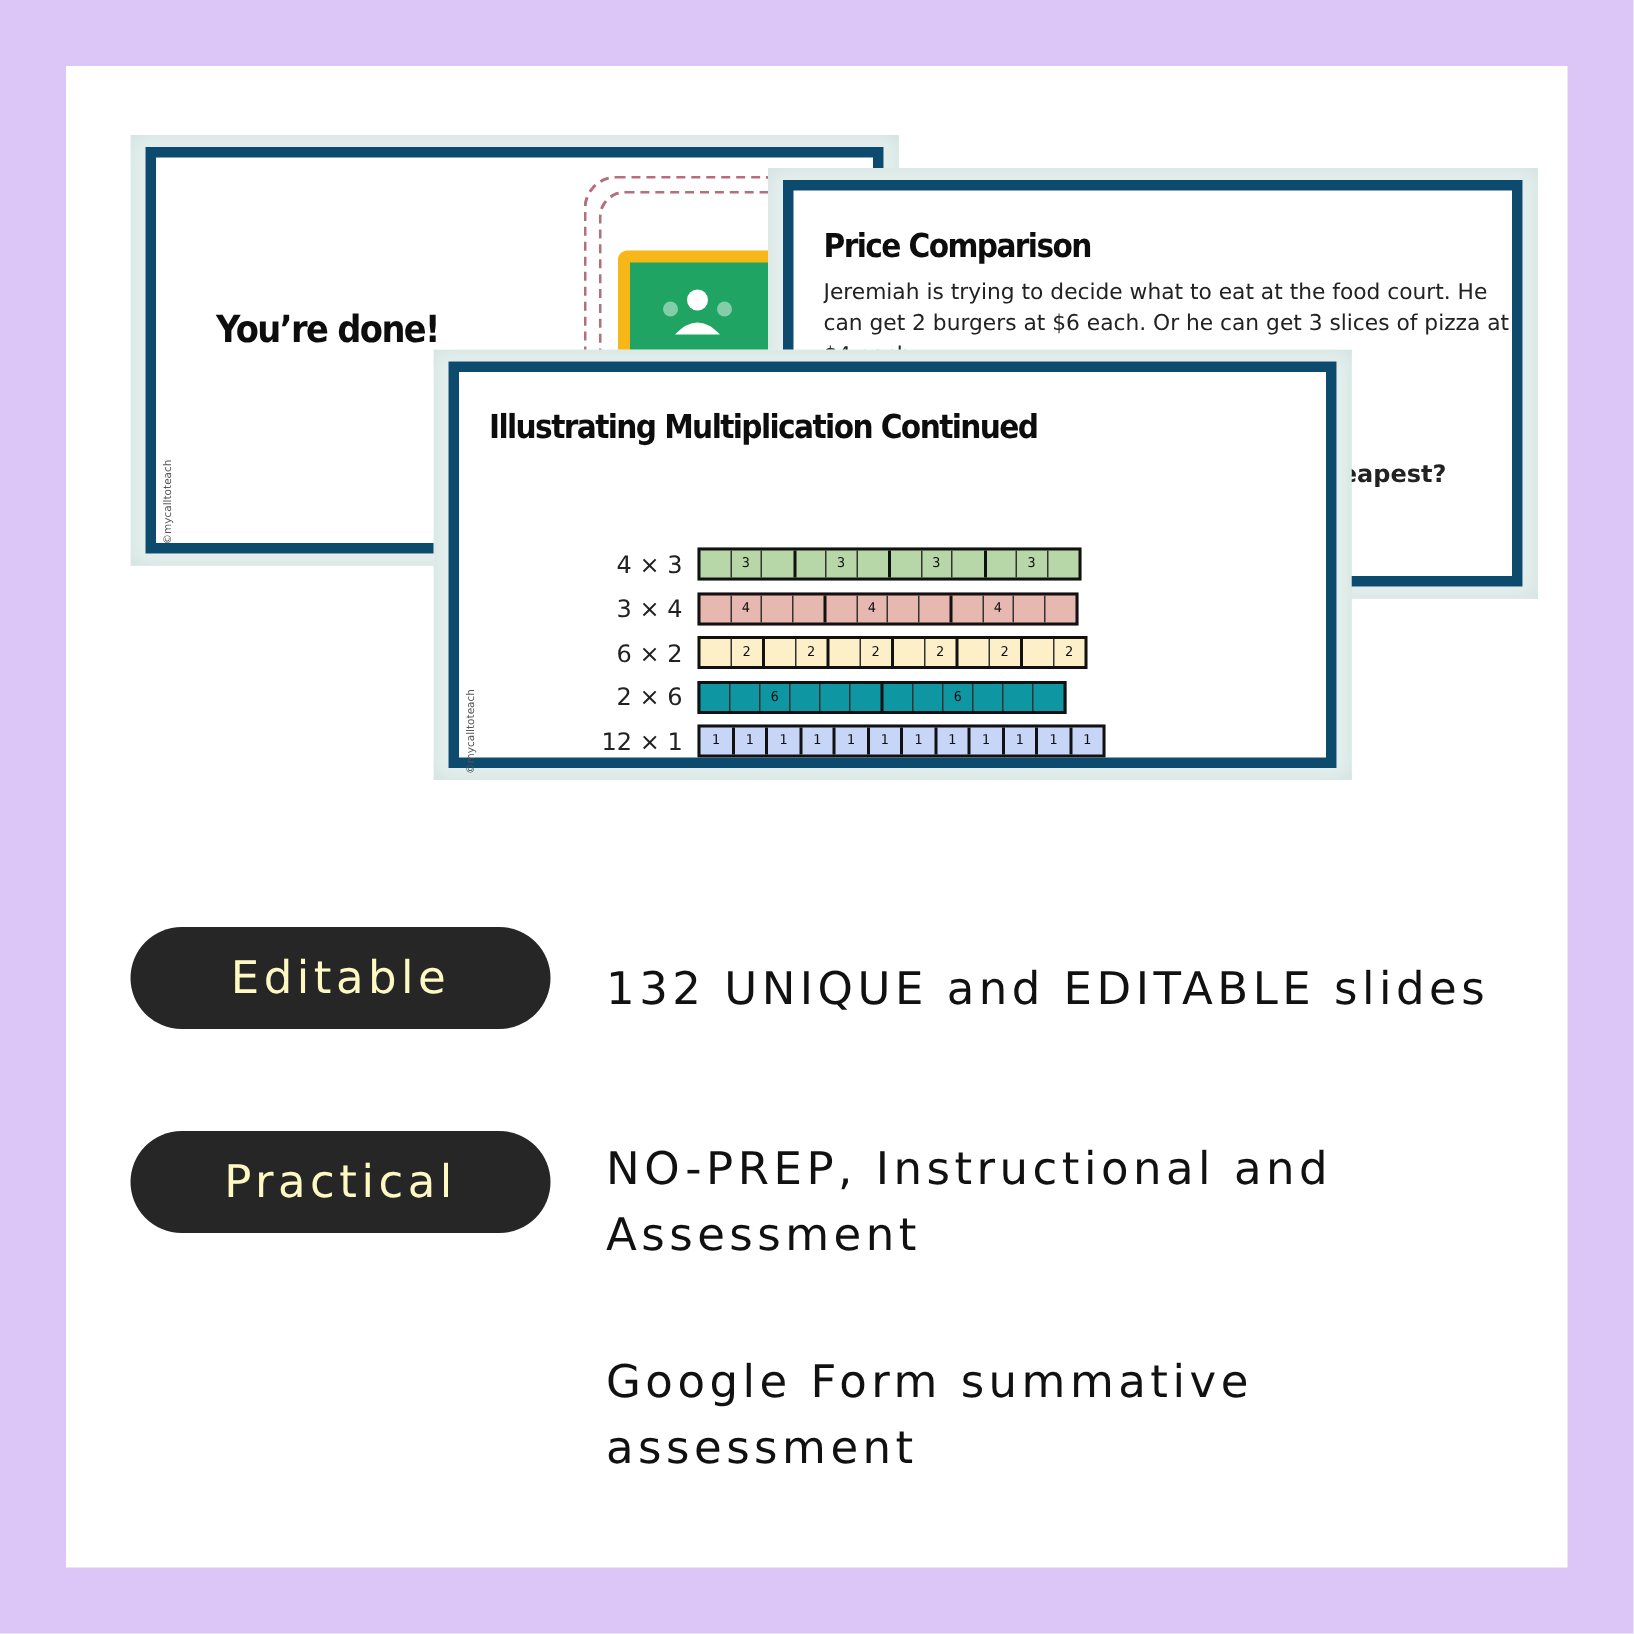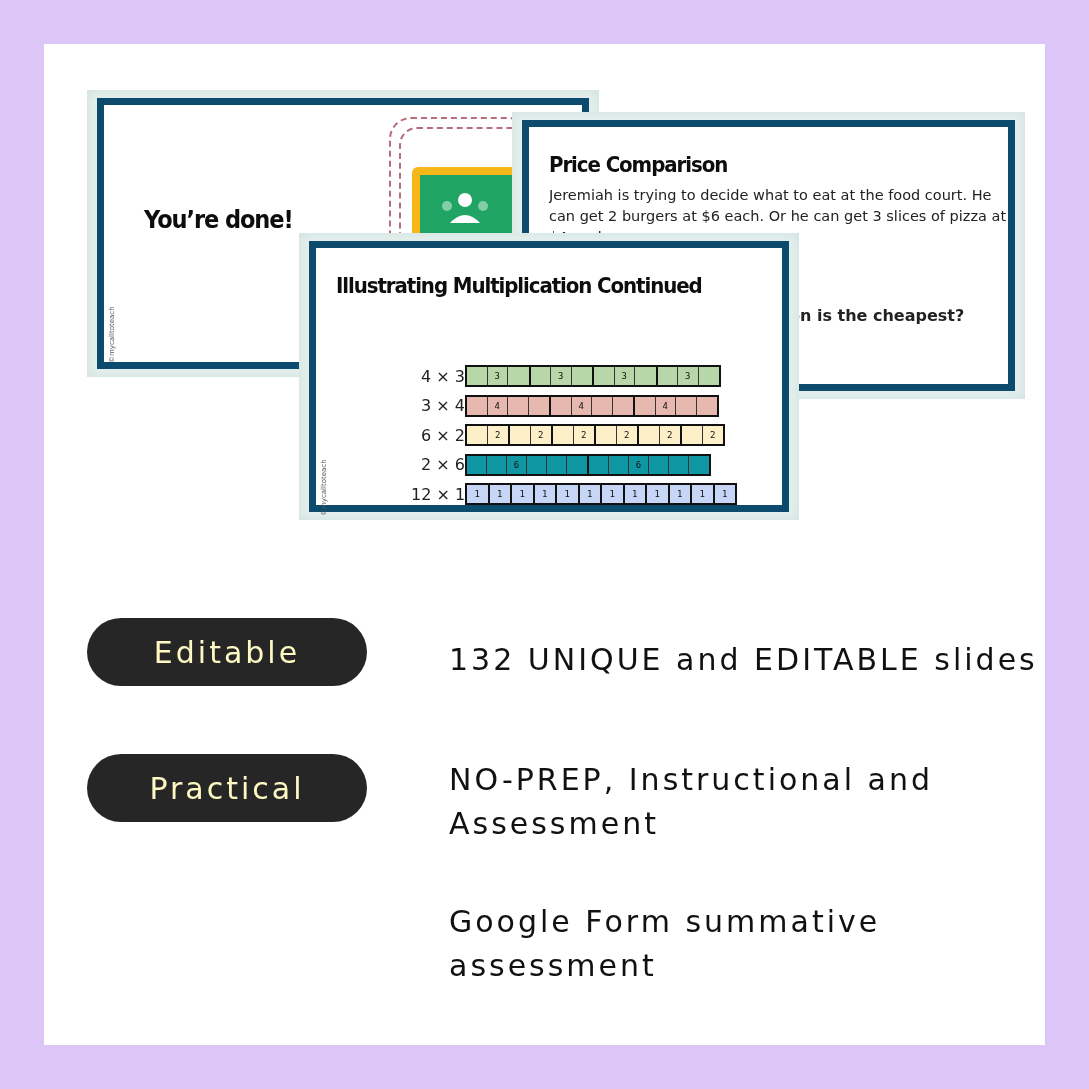--- a/index.html
+++ b/index.html
@@ -5,28 +5,28 @@
   html,body{margin:0;padding:0;}
   body{width:1089px;height:1089px;background:#dbc6f7;position:relative;overflow:hidden;font-family:"Liberation Sans",sans-serif;}
   .card{position:absolute;left:44px;top:44px;width:1001px;height:1001px;background:#ffffff;}
   .slide{position:absolute;background:#e6f0ee;box-shadow:inset 0 0 14px #cfe1dd;}
   .slide .inner{position:absolute;left:10px;top:8px;right:10px;bottom:8px;background:#fff;border:7px solid #0c4a6e;box-sizing:border-box;}
   .slide .title{position:absolute;font-family:"DejaVu Sans",sans-serif;font-weight:bold;color:#0d0d0d;letter-spacing:-1.2px;white-space:nowrap;transform:scaleX(0.9);transform-origin:left top;}
   .slide .body{position:absolute;font-family:"DejaVu Sans",sans-serif;color:#222;font-size:14.5px;line-height:21px;}
   .copy{position:absolute;font-size:7px;color:#555;transform:rotate(-90deg);transform-origin:left top;white-space:nowrap;font-family:"DejaVu Sans",sans-serif;}
   .rods{position:absolute;left:95px;top:117px;}
   .rod-row{display:flex;align-items:center;height:22px;margin-bottom:7.5px;}
-  .rod-label{width:54px;text-align:right;font-family:"DejaVu Sans",sans-serif;font-size:16px;color:#222;white-space:nowrap;}
+  .rod-label{width:54px;text-align:right;padding-right:10px;font-family:"DejaVu Sans",sans-serif;font-size:16px;color:#222;white-space:nowrap;}
   .rod{display:flex;border:2px solid #111;height:22px;box-sizing:border-box;}
   .seg{display:flex;border-right:2px solid #111;}
   .seg:last-child{border-right:none;}
   .cell{width:20.5px;height:18px;border-right:1px solid #333;box-sizing:border-box;font-size:9px;line-height:18px;text-align:center;color:#111;font-family:"DejaVu Sans Mono",monospace;}
   .seg .cell:last-child{border-right:none;}
   .pill{position:absolute;left:43px;width:280px;height:68px;border-radius:41px;background:#262626;color:#fef9c3;display:flex;align-items:center;justify-content:center;font-family:"DejaVu Sans",sans-serif;font-size:30px;letter-spacing:3px;}
-  .feat{position:absolute;left:360px;font-family:"DejaVu Sans",sans-serif;font-size:30px;letter-spacing:3px;color:#111;line-height:44px;width:620px;margin-left:45px;}
+  .feat{position:absolute;left:360px;font-family:"DejaVu Sans",sans-serif;font-size:30px;letter-spacing:3px;color:#111;line-height:44px;width:620px;}
 </style>
 </head>
 <body>
 
 <div class="card">
 
   <div class="slide" style="left:43px;top:46px;width:512px;height:287px;">
     <div class="inner">
       <div class="title" style="left:40px;top:100px;font-size:25px;">You’re done!</div>
       <div style="position:absolute;left:285px;top:12px;width:140px;height:250px;border:2px dashed #b56f7c;border-radius:22px;border-right:none;"></div>
@@ -46,21 +46,21 @@
   </div>
 
   <div class="slide" style="left:468px;top:68px;width:513px;height:287px;">
     <div class="inner">
       <div class="title" style="left:20px;top:25px;font-size:22px;">Price Comparison</div>
       <div class="body" style="left:20px;top:58px;width:470px;height:56px;overflow:hidden;">Jeremiah is trying to decide what to eat at the food court. He can get 2 burgers at $6 each. Or he can get 3 slices of pizza at $4 each.</div>
       <div class="body" style="left:260px;top:178px;font-weight:bold;font-size:16px;">on is the cheapest?</div>
     </div>
   </div>
 
-  <div class="slide" style="left:245px;top:189px;width:500px;height:287px;margin-left:10px;">
+  <div class="slide" style="left:245px;top:189px;width:612px;height:287px;">
     <div class="inner">
       <div class="title" style="left:20px;top:25px;font-size:22px;">Illustrating Multiplication Continued</div>
       <div class="rods" id="rods">
           <div class="rod-row">
             <div class="rod-label">4 × 3</div>
             <div class="rod" style="background: rgb(183, 215, 168);">
               <div class="seg">
                 <div class="cell"></div>
                 <div class="cell">3</div>
                 <div class="cell"></div>

